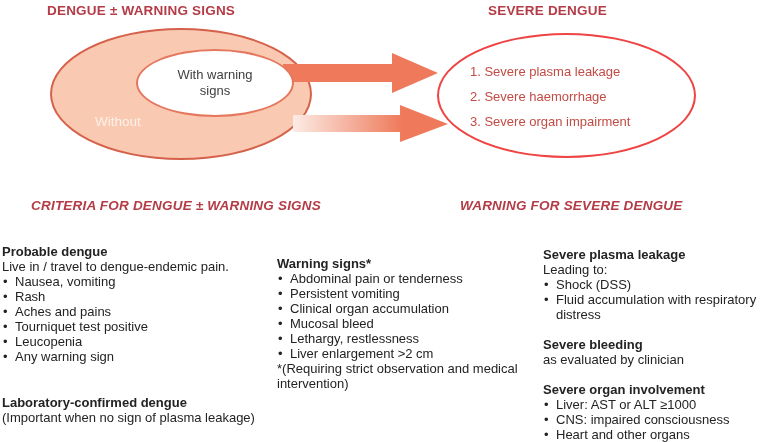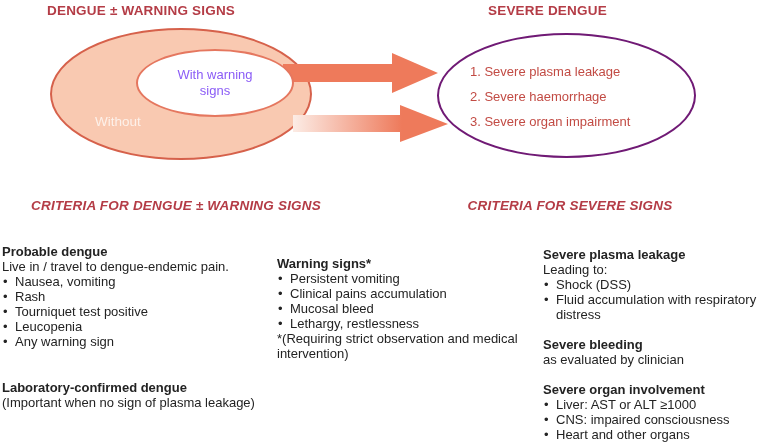--- a/index.html
+++ b/index.html
@@ -22,31 +22,31 @@
   .outer-ellipse {
     left:50px; top:28px; width:262px; height:132px; border-radius:50%;
     background:#f9c9b1; border:2px solid #d6614b; z-index:1;
   }
   .inner-ellipse {
     left:136px; top:49px; width:158px; height:68px; border-radius:50%;
     background:#ffffff; border:2px solid #e5775f; z-index:3;
     display:flex; align-items:center; justify-content:center; text-align:center;
   }
   .inner-ellipse .lbl {
-    width:94px; color:#8b5cf6; font-size:13px; line-height:16px; font-weight:400;text-align:center;
+    width:94px; color:#404040; font-size:13px; line-height:16px; font-weight:400;text-align:center;
   }
   .without-lbl {
     left:95px; top:114px; z-index:2; color:#fdf1ea; font-size:13.5px; z-index:1;
   }
 
   .arrows { left:270px; top:50px; width:185px; height:100px; z-index:2; }
 
   .right-ellipse {
     left:437px; top:33px; width:259px; height:125px; border-radius:50%;
-    background:#ffffff; border:2px solid #701a75; z-index:1;
+    background:#ffffff; border:2px solid #ef4444; z-index:1;
   }
   .severe-list {
     position:absolute; left:31px; top:24px; color:#c24b44; font-size:13px;
     line-height:25px; white-space:nowrap;
   }
 
   
   .crit-hdr {
     font-weight:bold; font-size:13.5px; letter-spacing:.2px; color:#b43c46;
     text-align:center; white-space:nowrap;font-style:italic;
@@ -97,43 +97,46 @@
 
   <div class="abs right-ellipse">
     <div class="severe-list">
       <div>1. Severe plasma leakage</div>
       <div>2. Severe haemorrhage</div>
       <div>3. Severe organ impairment</div>
     </div>
   </div>
 
   <div class="abs crit-hdr crit-hdr-left">CRITERIA FOR DENGUE ± WARNING SIGNS</div>
-  <div class="abs crit-hdr crit-hdr-right">CRITERIA FOR SEVERE SIGNS</div>
+  <div class="abs crit-hdr crit-hdr-right">WARNING FOR SEVERE DENGUE</div>
 
   <div class="abs col col1">
     <div class="bold">Probable dengue</div>
     <div class="nowrap">Live in / travel to dengue-endemic pain.</div>
     <ul class="blist">
       <li>Nausea, vomiting</li>
       <li>Rash</li>
+      <li>Aches and pains</li>
       <li>Tourniquet test positive</li>
       <li>Leucopenia</li>
       <li>Any warning sign</li>
     </ul>
     <div class="bold gap-lab">Laboratory-confirmed dengue</div>
     <div class="nowrap">(Important when no sign of plasma leakage)</div>
   </div>
 
   <div class="abs col col2">
     <div class="bold">Warning signs*</div>
     <ul class="blist">
+      <li>Abdominal pain or tenderness</li>
       <li>Persistent vomiting</li>
-      <li>Clinical pains accumulation</li>
+      <li>Clinical organ accumulation</li>
       <li>Mucosal bleed</li>
       <li>Lethargy, restlessness</li>
+      <li>Liver enlargement &gt;2 cm</li>
     </ul>
     <div class="gap-foot">*(Requiring strict observation and medical intervention)</div>
   </div>
 
   <div class="abs col col3">
     <div class="bold">Severe plasma leakage</div>
     <div>Leading to:</div>
     <ul class="blist">
       <li>Shock (DSS)</li>
       <li>Fluid accumulation with respiratory distress</li>

